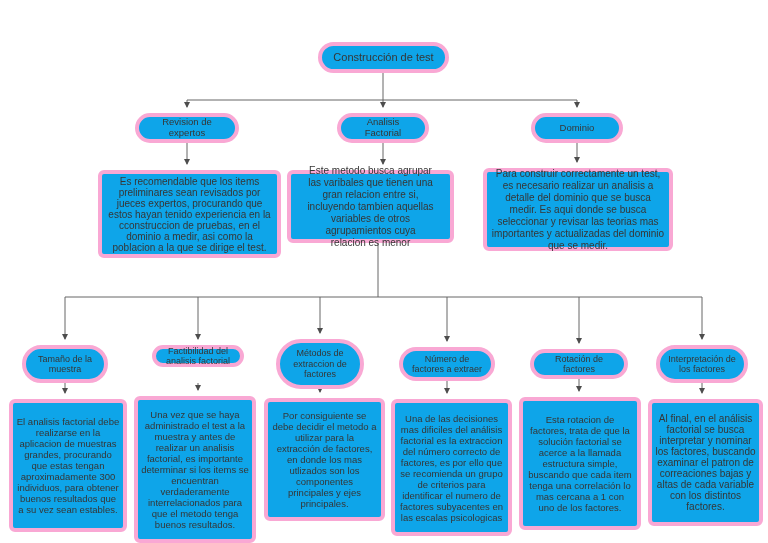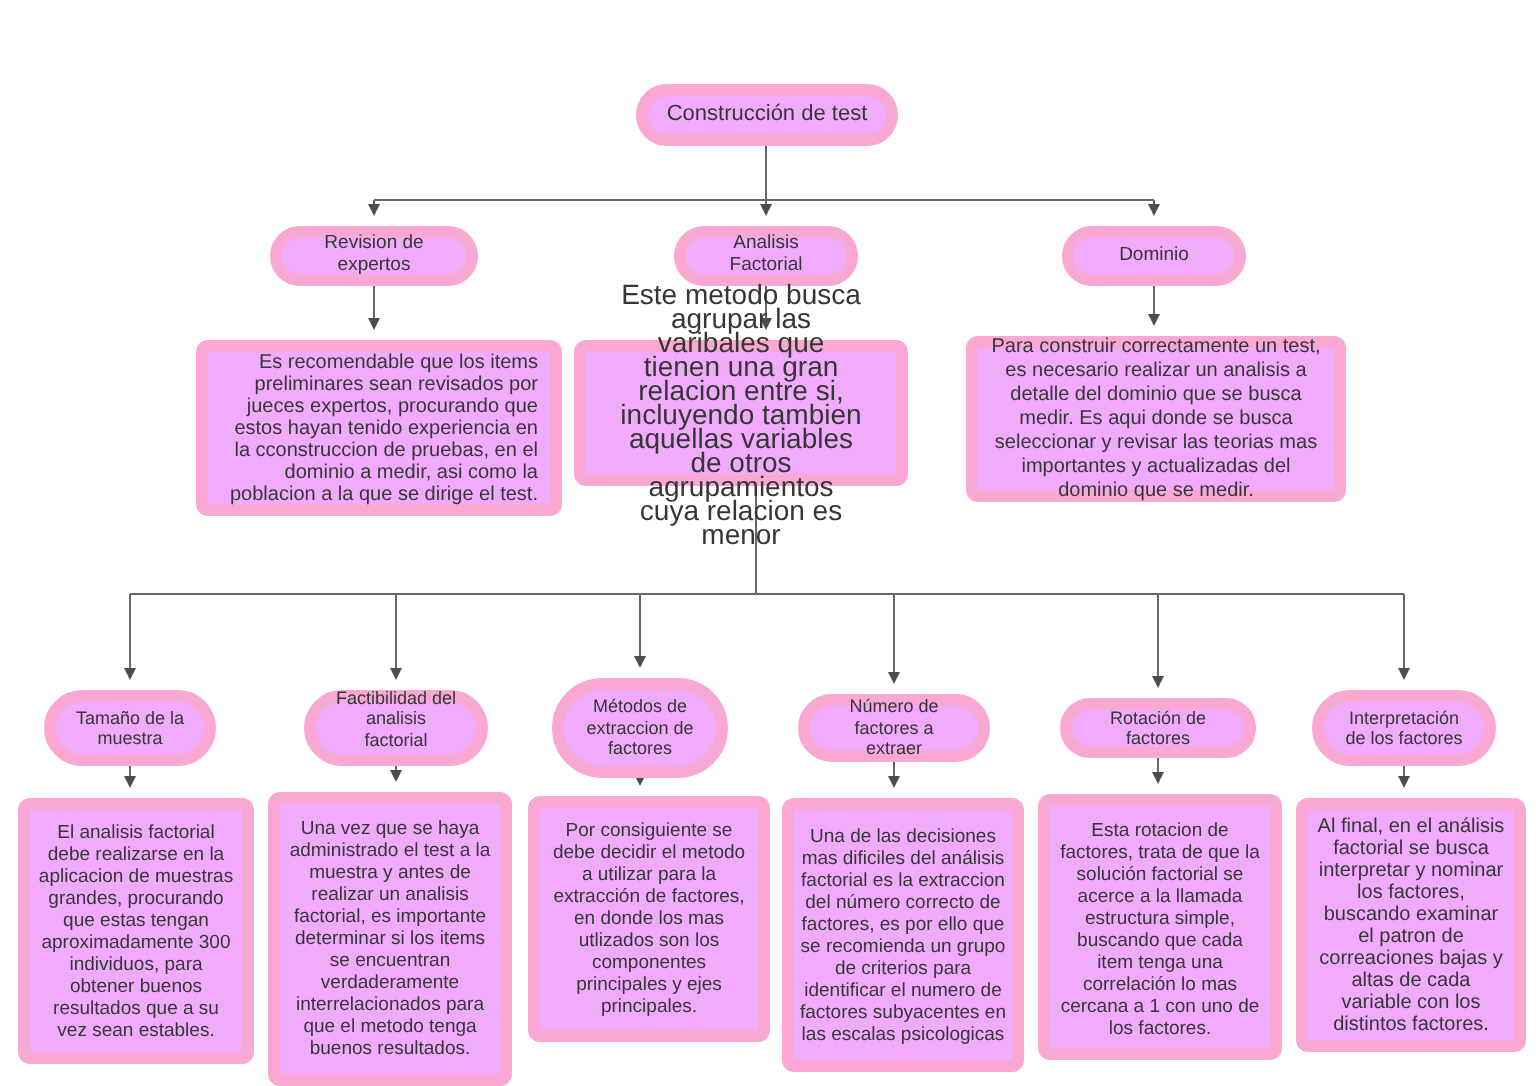--- a/index.html
+++ b/index.html
@@ -2,49 +2,49 @@
 <html><head>
 <meta charset="utf-8">
 <style>
   html,body{margin:0;padding:0;background:#fff;}
   .canvas{
     position:relative;width:768px;height:543px;background:#ffffff;
     font-family:"Liberation Sans", sans-serif;color:#333;overflow:hidden;
   }
   .connectors{position:absolute;left:0;top:0;width:768px;height:543px;}
   .node{
-    position:absolute;box-sizing:border-box;background:#f0abfc;
-    border:6px solid #f9a8d4;display:flex;align-items:center;justify-content:center;
+    position:absolute;box-sizing:border-box;background:#0ea5e9;
+    border:4px solid #f9a8d4;display:flex;align-items:center;justify-content:center;
     text-align:center;color:#363636;line-height:1.15;
   }
   .oval{border-radius:999px;padding:2px 8px;}
   .rect{border-radius:6px;}
   
   .n-root{left:318px;top:42px;width:131px;height:31px;font-size:11px;border-radius:16px;}
   
   .n-b0{left:135px;top:113px;width:104px;height:30px;font-size:9.5px;}
   .n-b1{left:337px;top:113px;width:92px;height:30px;font-size:9.5px;}
   .n-b2{left:531px;top:113px;width:92px;height:30px;font-size:9.5px;}
   
-  .n-d0{left:98px;top:170px;width:183px;height:88px;font-size:10px;line-height:11px;padding:4px 6px;text-align:right;}
-  .n-d1{left:287px;top:170px;width:167px;height:73px;font-size:14px;line-height:12px;padding:4px 16px;}
+  .n-d0{left:98px;top:170px;width:183px;height:88px;font-size:10px;line-height:11px;padding:4px 6px;}
+  .n-d1{left:287px;top:170px;width:167px;height:73px;font-size:10px;line-height:12px;padding:4px 16px;}
   .n-d2{left:483px;top:168px;width:190px;height:83px;font-size:10px;line-height:12px;padding:4px 4px;}
   
   .n-s0{left:22px; top:345px;width:86px;height:38px;font-size:9px;}
-  .n-s1{left:152px;top:345px;width:92px;height:38px;font-size:9px;align-items:flex-end;}
+  .n-s1{left:152px;top:345px;width:92px;height:22px;font-size:9px;}
   .n-s2{left:276px;top:339px;width:88px;height:50px;font-size:9px;align-items:center;}
   .n-s3{left:399px;top:347px;width:96px;height:34px;font-size:9px;}
   .n-s4{left:530px;top:349px;width:98px;height:30px;font-size:9px;}
   .n-s5{left:656px;top:345px;width:92px;height:38px;font-size:9px;}
   
   .n-t0{left:9px;  top:399px;width:118px;height:133px;font-size:9.5px;line-height:11px;padding:4px 3px;}
   .n-t1{left:134px;top:396px;width:122px;height:147px;font-size:9.5px;line-height:11px;padding:4px 3px;}
   .n-t2{left:264px;top:398px;width:121px;height:123px;font-size:9.5px;line-height:11px;padding:8px 4px;}
   .n-t3{left:391px;top:399px;width:121px;height:137px;font-size:9.5px;line-height:11px;padding:4px 3px;align-items:center;}
-  .n-t4{left:519px;top:397px;width:122px;height:133px;font-size:9.5px;line-height:11px;padding:4px 4px;align-items:flex-end;}
+  .n-t4{left:519px;top:397px;width:122px;height:133px;font-size:9.5px;line-height:11px;padding:4px 4px;}
   .n-t5{left:648px;top:399px;width:115px;height:127px;font-size:10px;line-height:11px;padding:4px 3px;}
 </style>
 </head>
 <body>
 
 <div class="canvas">
 
   <svg class="connectors" viewBox="0 0 768 543" xmlns="http://www.w3.org/2000/svg">
     <defs>
       <marker id="arrow" markerWidth="7" markerHeight="7" refX="5" refY="3" orient="auto" markerUnits="userSpaceOnUse">

